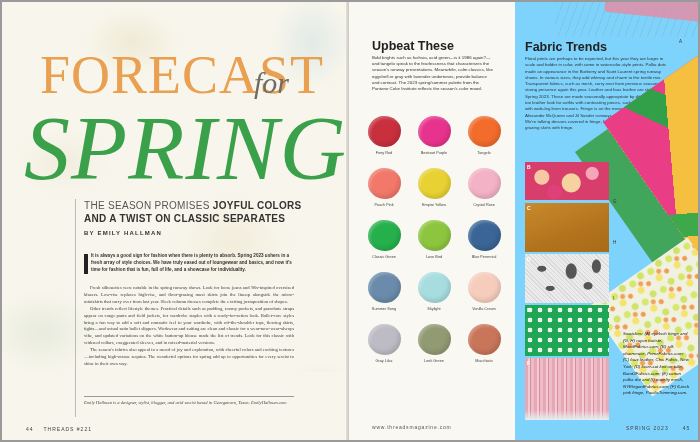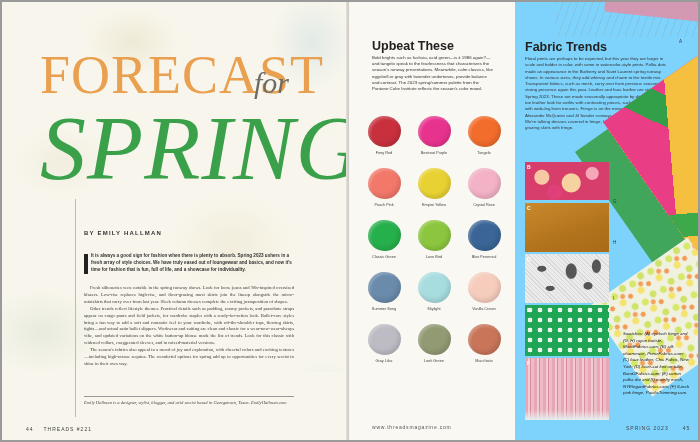--- a/index.html
+++ b/index.html
@@ -13,21 +13,21 @@
       radial-gradient(ellipse 60px 70px at 310px 40px, rgba(205,222,226,0.5), transparent 70%),
       radial-gradient(ellipse 80px 60px at 40px 330px, rgba(220,226,212,0.55), transparent 70%),
       radial-gradient(ellipse 90px 70px at 230px 240px, rgba(236,228,204,0.5), transparent 70%),
       radial-gradient(ellipse 60px 60px at 320px 400px, rgba(214,226,222,0.55), transparent 70%),
       radial-gradient(ellipse 70px 50px at 60px 160px, rgba(236,232,214,0.6), transparent 70%),
       #f8f6ec; }
   .gutter-left { position:absolute; left:344px; top:0; width:3px; height:438px; background:linear-gradient(to right,#e4e2da,#c9c7c0); }
 
   .title-forecast { position:absolute; left:38px; top:46px; font-family:"Liberation Serif", serif; font-size:54px; letter-spacing:1px; color:#e9a050; line-height:1; }
   .title-for { position:absolute; left:252px; top:66px; font-family:"Liberation Serif", serif; font-style:italic; font-size:30px; color:#6d6c66; line-height:1; }
-  .title-spring { position:absolute; left:22px; top:100px; font-family:"Liberation Serif", serif; font-style:italic; font-size:92px; color:#3aa14a; line-height:1; letter-spacing:1px;margin-left:16px; }
+  .title-spring { position:absolute; left:22px; top:100px; font-family:"Liberation Serif", serif; font-style:italic; font-size:92px; color:#3aa14a; line-height:1; letter-spacing:1px; }
 
   .deck { position:absolute; left:82px; top:197px; font-size:10px; line-height:13px; color:#555; letter-spacing:0.3px; }
   .deck .bold { font-weight:bold; color:#333; }
   .deck-rule { position:absolute; left:73px; top:197px; width:1px; height:218px; background:#bbb; }
   .byline { position:absolute; left:82px; top:228px; font-size:6px; font-weight:bold; letter-spacing:1.2px; color:#333; }
 
   .intro { position:absolute; left:82px; top:251px; width:208px; font-size:4.6px; line-height:6.8px; color:#333; font-weight:bold; }
   .dropcap-bar { position:absolute; left:82px; top:252px; width:4px; height:20px; background:#222; }
   .intro-text { padding-left:7px; }
 
@@ -101,20 +101,24 @@
 <body>
 
 <div class="spread">
 
   <div class="page-left">
     <div class="title-forecast">FORECAST</div>
     <div class="title-for">for</div>
     <div class="title-spring">SPRING</div>
 
     <div class="deck-rule"></div>
+    <div class="deck">
+      <span>THE SEASON PROMISES </span><span class="bold">JOYFUL COLORS</span><br>
+      <span class="bold">AND A TWIST ON CLASSIC SEPARATES</span>
+    </div>
     <div class="byline">BY EMILY HALLMAN</div>
 
     <div class="dropcap-bar"></div>
     <div class="intro">
       <div class="intro-text">It is always a good sign for fashion when there is plenty to absorb. Spring 2023 ushers in a fresh array of style choices. We have truly eased out of loungewear and basics, and now it's time for fashion that is fun, full of life, and a showcase for individuality.</div>
     </div>
 
     <div class="body-text">
       <p>Fresh silhouettes were notable in the spring runway shows. Look for loose jeans and '80s-inspired oversized blazers. Low-rise replaces high-rise, and floor-grazing maxi skirts join the lineup alongside the micro-miniskirts that carry over from last year. Sleek column dresses complete the exciting juxtaposition of shapes.</p>
       <p>Other trends reflect lifestyle themes. Practical details such as padding, roomy pockets, and parachute straps appear on cargo pants and field jackets, for wardrobe staples with a ready-for-action look. Ballet-core styles bring a fun way to add a soft and romantic feel to your wardrobe, with off-the-shoulder tops, flowing skirts, tights—and actual satin ballet slippers. Workwear and suiting are clean and classic for a wear-now-wear-always vibe, and updated variations on the white button-up blouse made the list of trends. Look for this classic with widened collars, exaggerated sleeves, and in mixed-material versions.</p>

